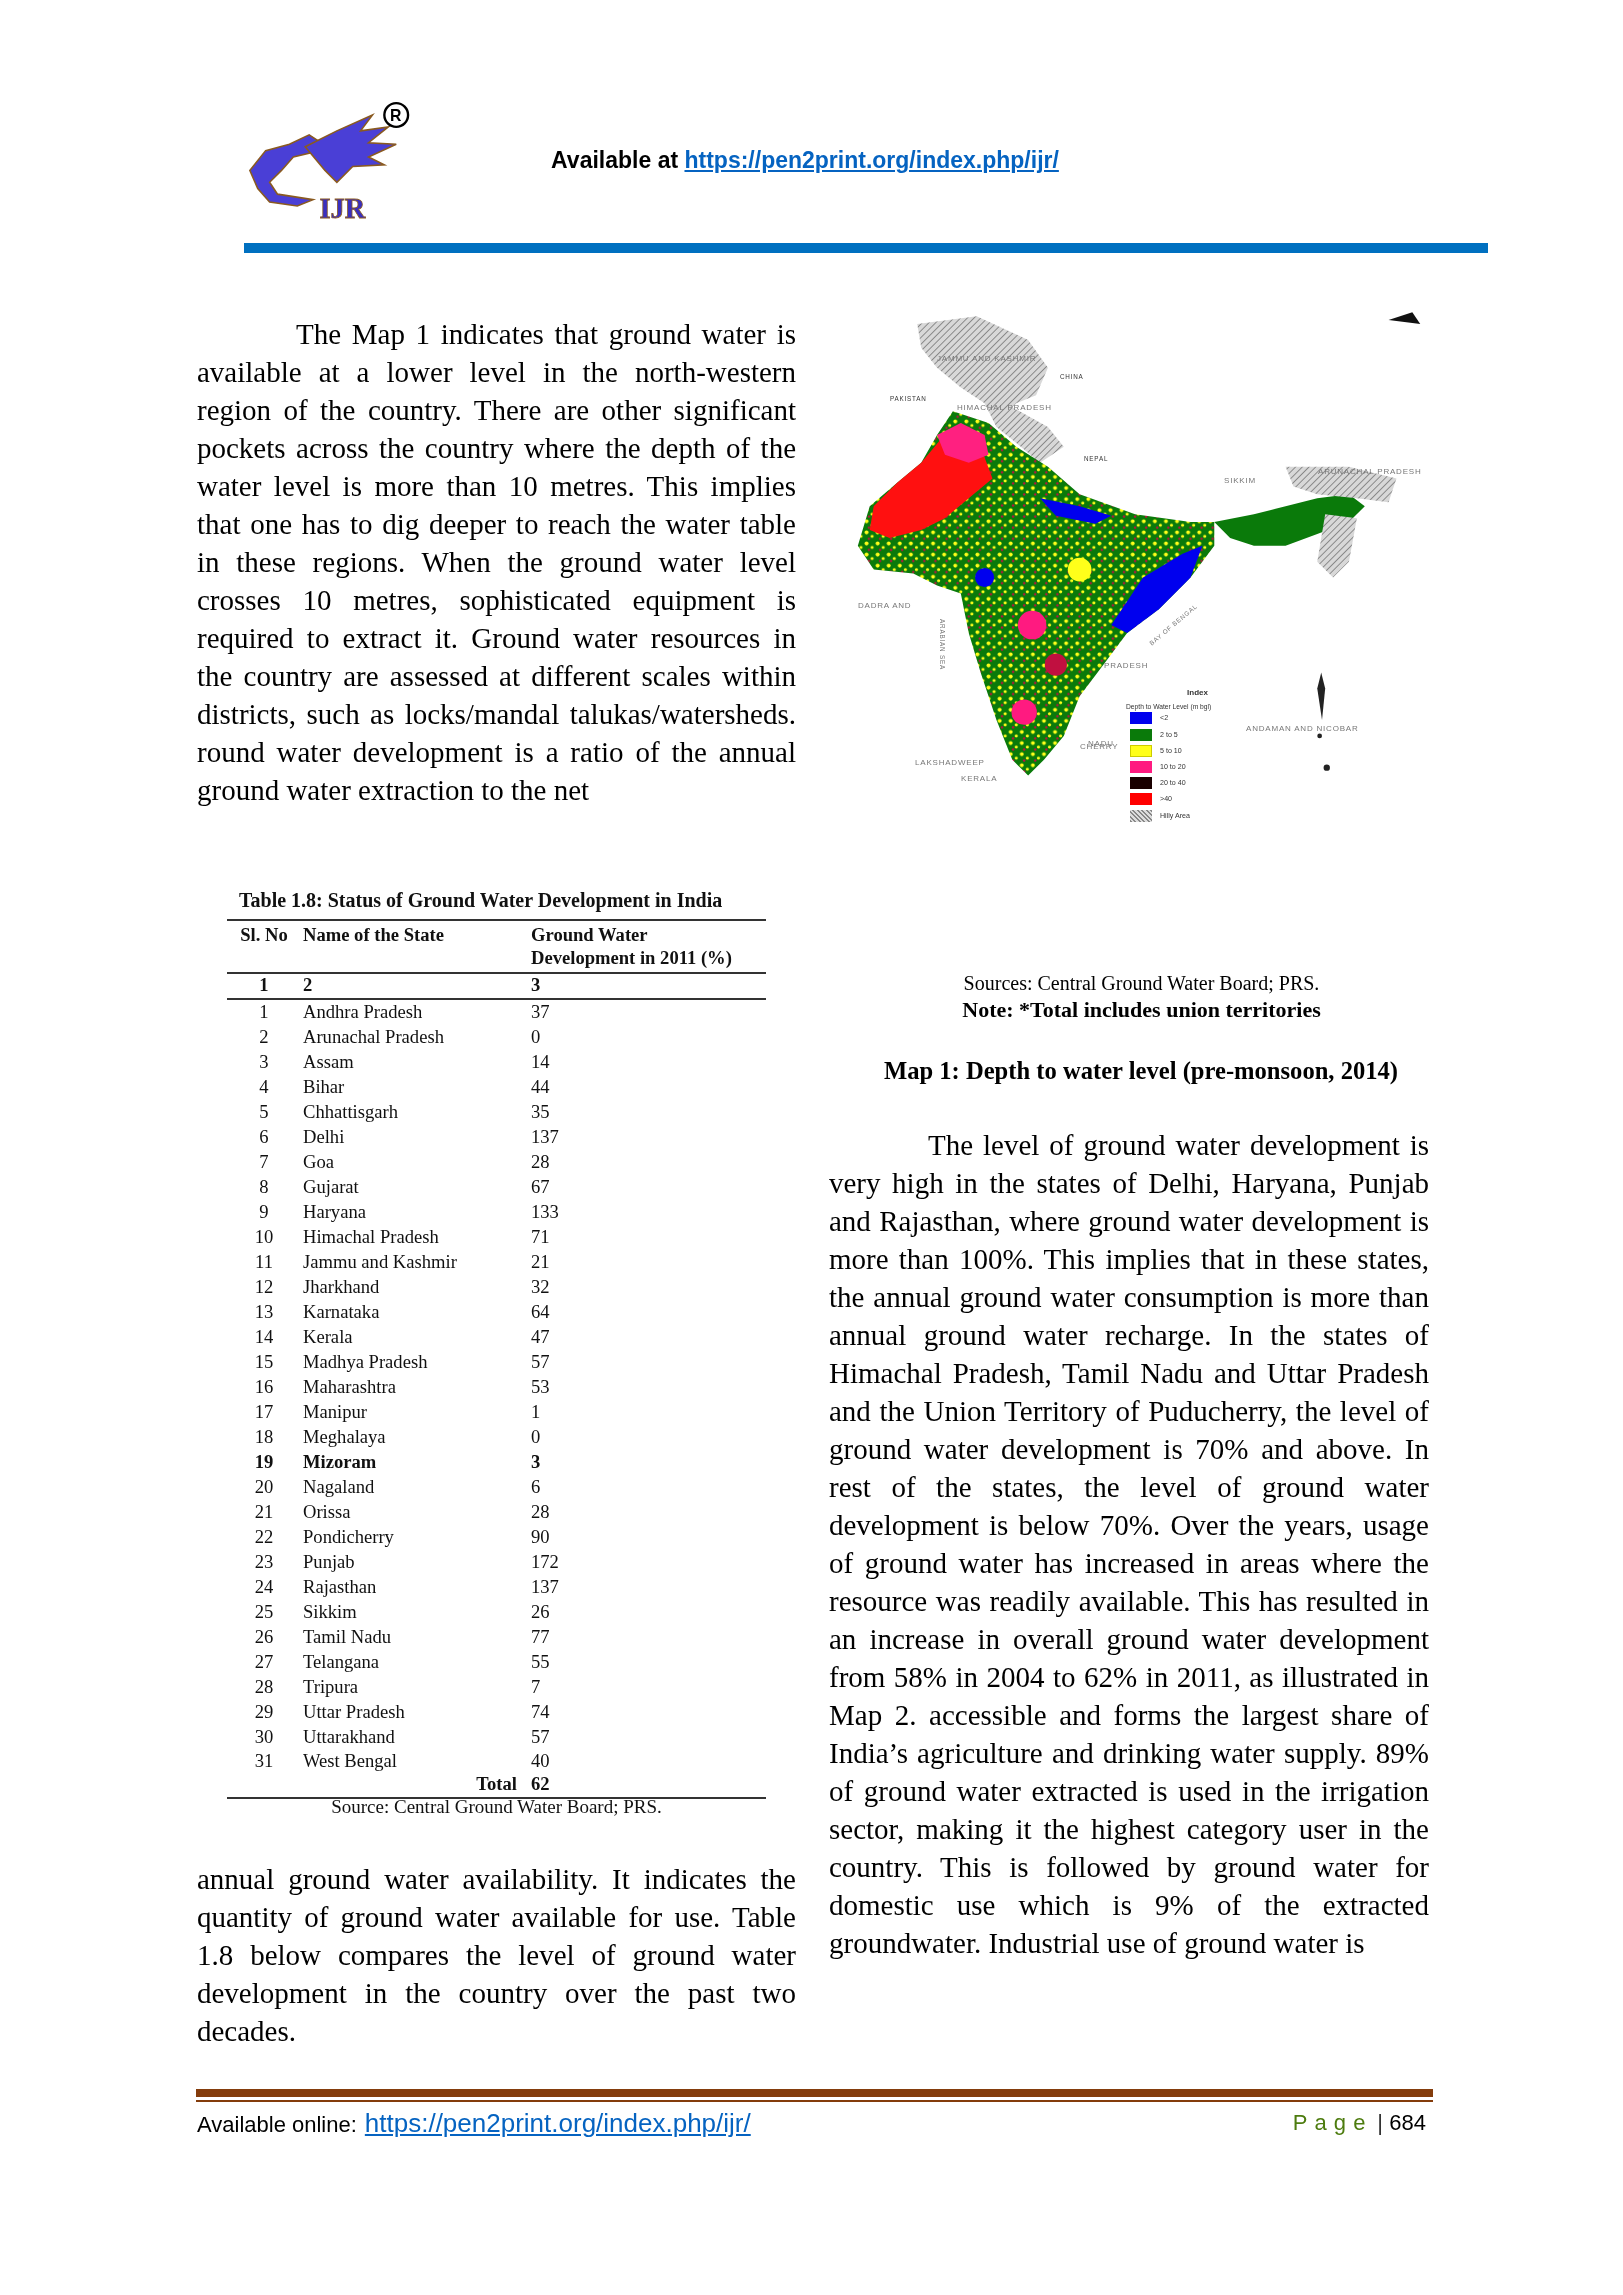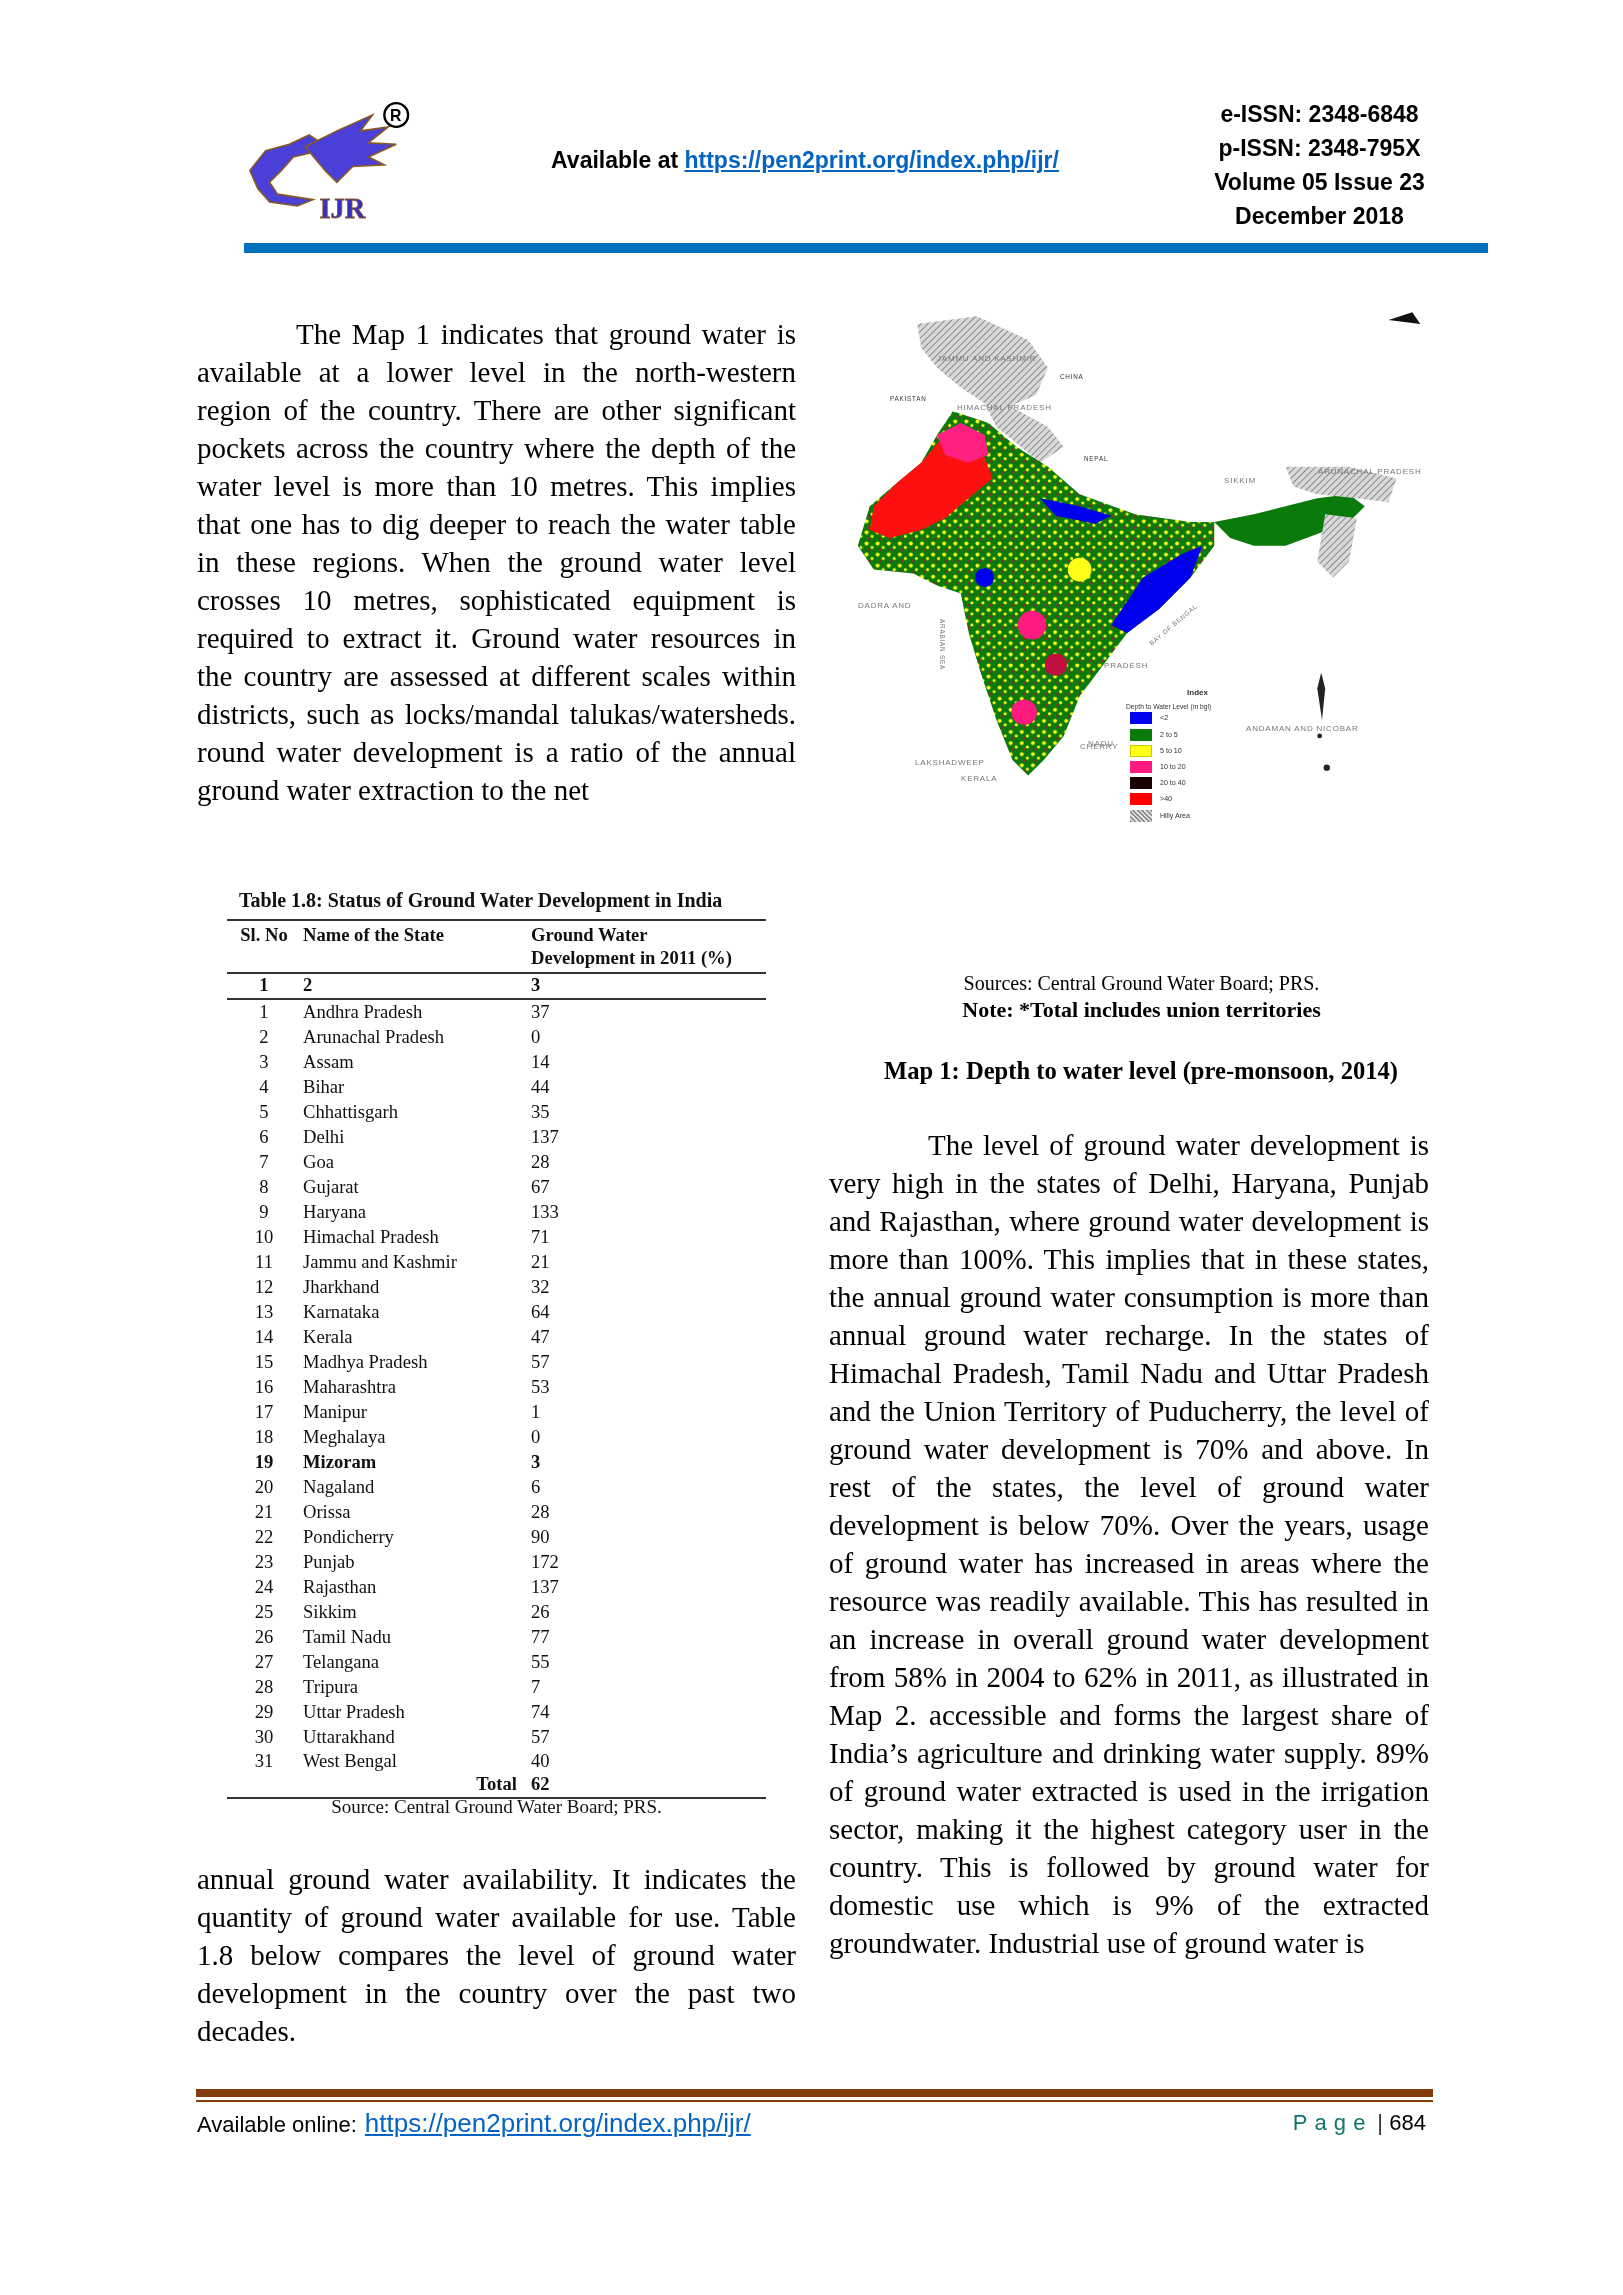--- a/index.html
+++ b/index.html
@@ -49,45 +49,39 @@
   .hdr { font-weight: bold; }
   .total-lbl { position: absolute; left: 227px; width: 63px; text-align: right; font-weight: bold; }
   .tbl-source { position: absolute; left: 227px; top: 1796px; width: 539px; text-align: center; font-size: 19px; color: #111; }
 
   
   .footer-rule-thick { position: absolute; left: 196px; top: 2089px; width: 1237px; height: 8px; background: #843c0c; }
   .footer-rule-thin { position: absolute; left: 196px; top: 2100px; width: 1237px; height: 1.6px; background: #843c0c; }
   .footer-left { position: absolute; left: 197px; top: 2108px; font-family: "Liberation Sans", sans-serif; font-size: 22px; }
   .footer-left a { color: #0563c1; text-decoration: underline; font-size: 26px; margin-left: 8px; }
   .footer-right { position: absolute; right: 197px; top: 2110px; font-family: "Liberation Sans", sans-serif; font-size: 22px; }
-  .footer-page-word { color: #0f766e; letter-spacing: 7.1px; margin-right: 4.8px; }
+  .footer-page-word { color: #4d7c0f; letter-spacing: 7.1px; margin-right: 4.8px; }
   .footer-sep { color: #333; margin-right: 6.3px; }
   .footer-num { color: #000; }
 </style>
 </head>
 <body>
 
 <div class="header">
   <div class="logo">
     <svg width="182" height="135" viewBox="0 0 230 170">
       <path d="M20 95 L40 70 L70 62 L95 50 L110 60 L100 72 L75 78 L60 95 L45 110 L55 125 L100 132 L80 140 L45 135 L30 118 Z" fill="#4a3fd6" stroke="#8a5a20" stroke-width="2"></path>
       <path d="M90 65 L130 45 L175 25 L160 45 L195 40 L170 60 L205 62 L170 78 L190 88 L150 90 L130 110 L115 95 Z" fill="#4a3fd6" stroke="#8a5a20" stroke-width="2"></path>
       <text x="108" y="155" font-family="Liberation Serif, serif" font-weight="bold" font-size="36" fill="#3a2fc0" stroke="#8a5a20" stroke-width="1">IJR</text>
       <circle cx="205" cy="25" r="15" fill="none" stroke="#000" stroke-width="3"></circle>
       <text x="197" y="33" font-family="Liberation Sans, sans-serif" font-weight="bold" font-size="20" fill="#000">R</text>
     </svg>
   </div>
   <div class="journal-avail">
     <span>Available at </span><a>https://pen2print.org/index.php/ijr/</a>
-  </div>
-  <div class="issn-block">
-    <div>e-ISSN: 2348-6848</div>
-    <div>p-ISSN: 2348-795X</div>
-    <div>Volume 05 Issue 23</div>
-    <div>December 2018</div>
   </div>
   <div class="header-rule"></div>
 </div>
 
 <p class="para p-left-1"><span class="indent"></span><span>The Map 1 indicates that ground water is available at a lower level in the north-western region of the country. There are other significant pockets across the country where the depth of the water level is more than 10 metres. This implies that one has to dig deeper to reach the water table in these regions. When the ground water level crosses 10 metres, sophisticated equipment is required to extract it. Ground water resources in the country are assessed at different scales within districts, such as locks/mandal talukas/watersheds. round water development is a ratio of the annual ground water extraction to the net</span></p>
 
 <div class="map">
   <svg width="602" height="547" viewBox="0 0 760 690">
     <defs>
       <pattern id="hatch" width="6" height="6" patternUnits="userSpaceOnUse" patternTransform="rotate(45)">

